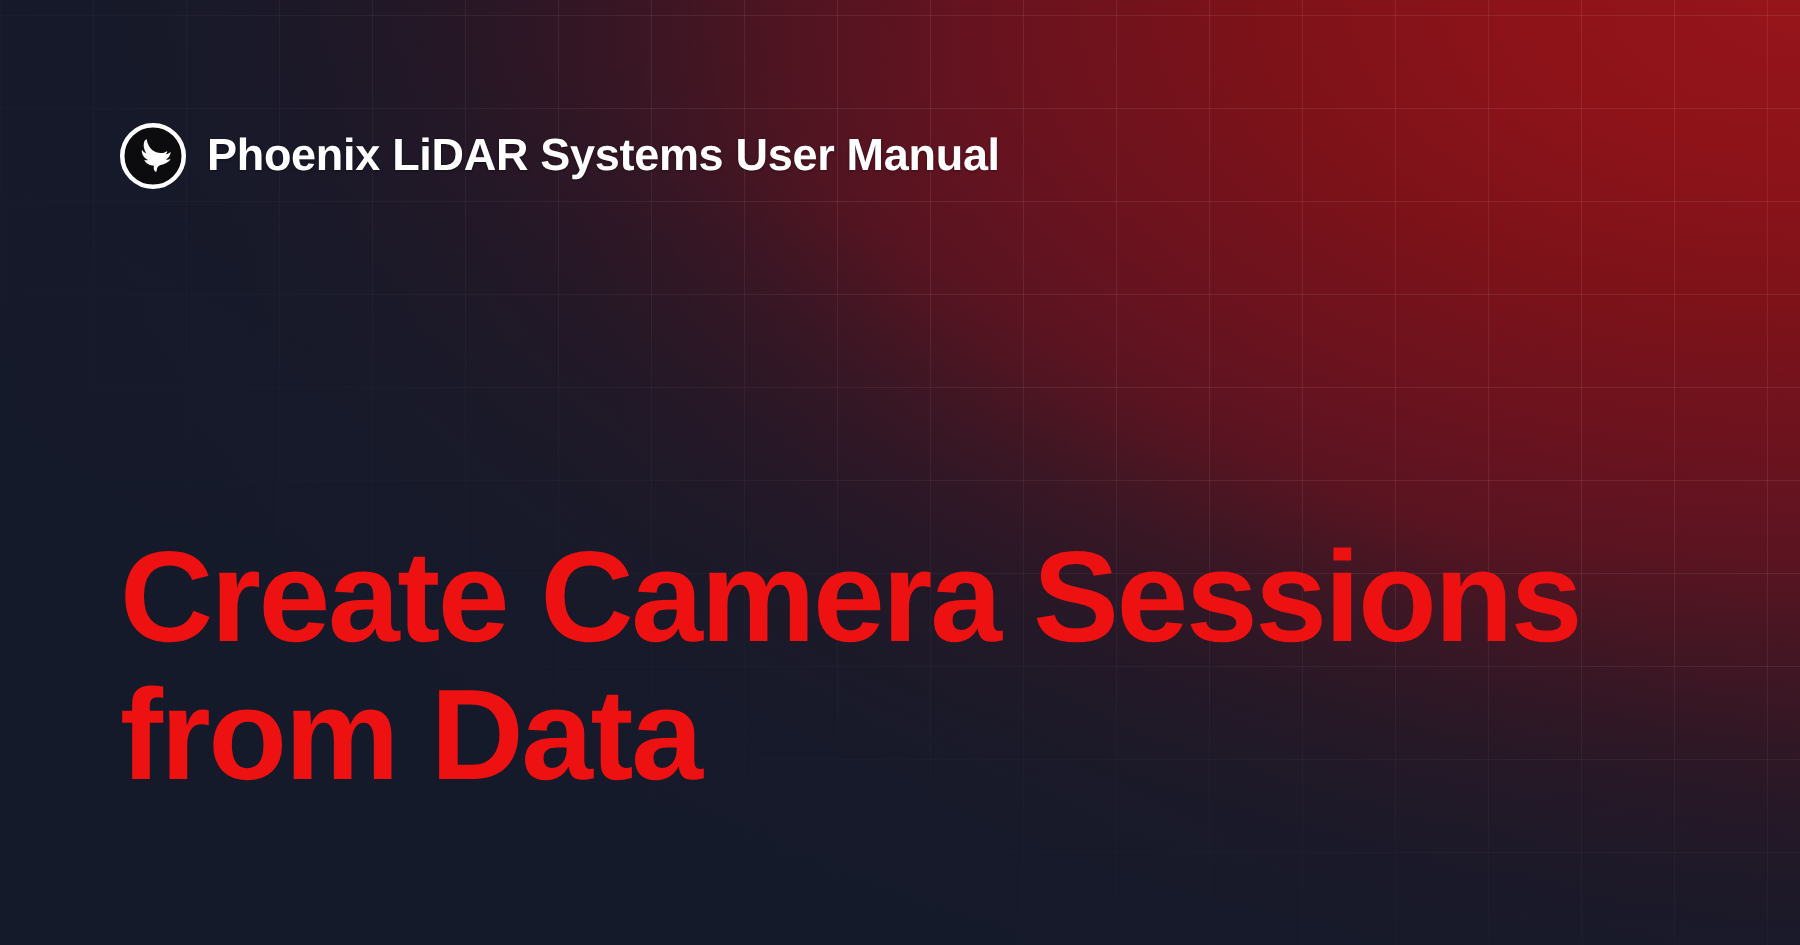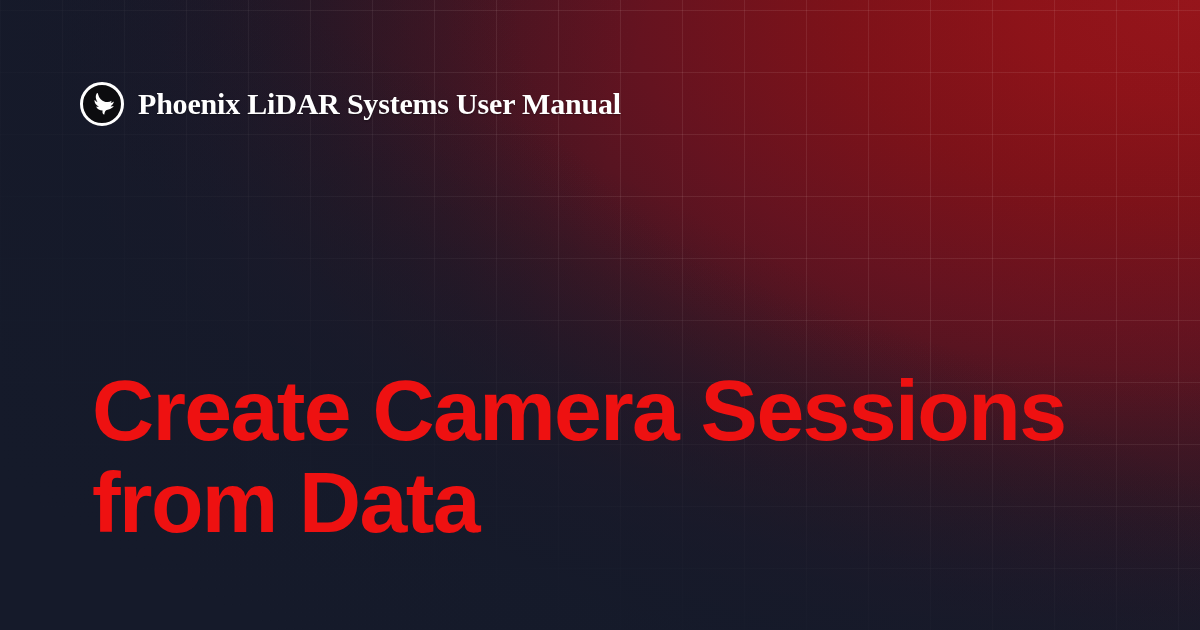--- a/index.html
+++ b/index.html
@@ -130,29 +130,28 @@
   .brand-logo svg { display: block; }
 
   .brand-title {
     color: #ffffff;
     font-size: 30px;
     font-weight: bold;
     letter-spacing: -0.2px;
     line-height: 1;
     white-space: nowrap;
     text-shadow: 0 1px 2px rgba(0,0,0,0.35);
-    font-family: Liberation Serif, serif;
   }
 
   .headline {
     position: absolute;
     left: 80px;
     top: 352px;
     width: 1040px;
-    margin: 12px;
+    margin: 0;
     color: #ee1111;
     font-size: 86px;
     font-weight: bold;
     line-height: 92px;
     letter-spacing: -1.6px;
     white-space: pre-line;
   }
 </style>
 </head>
 <body>

